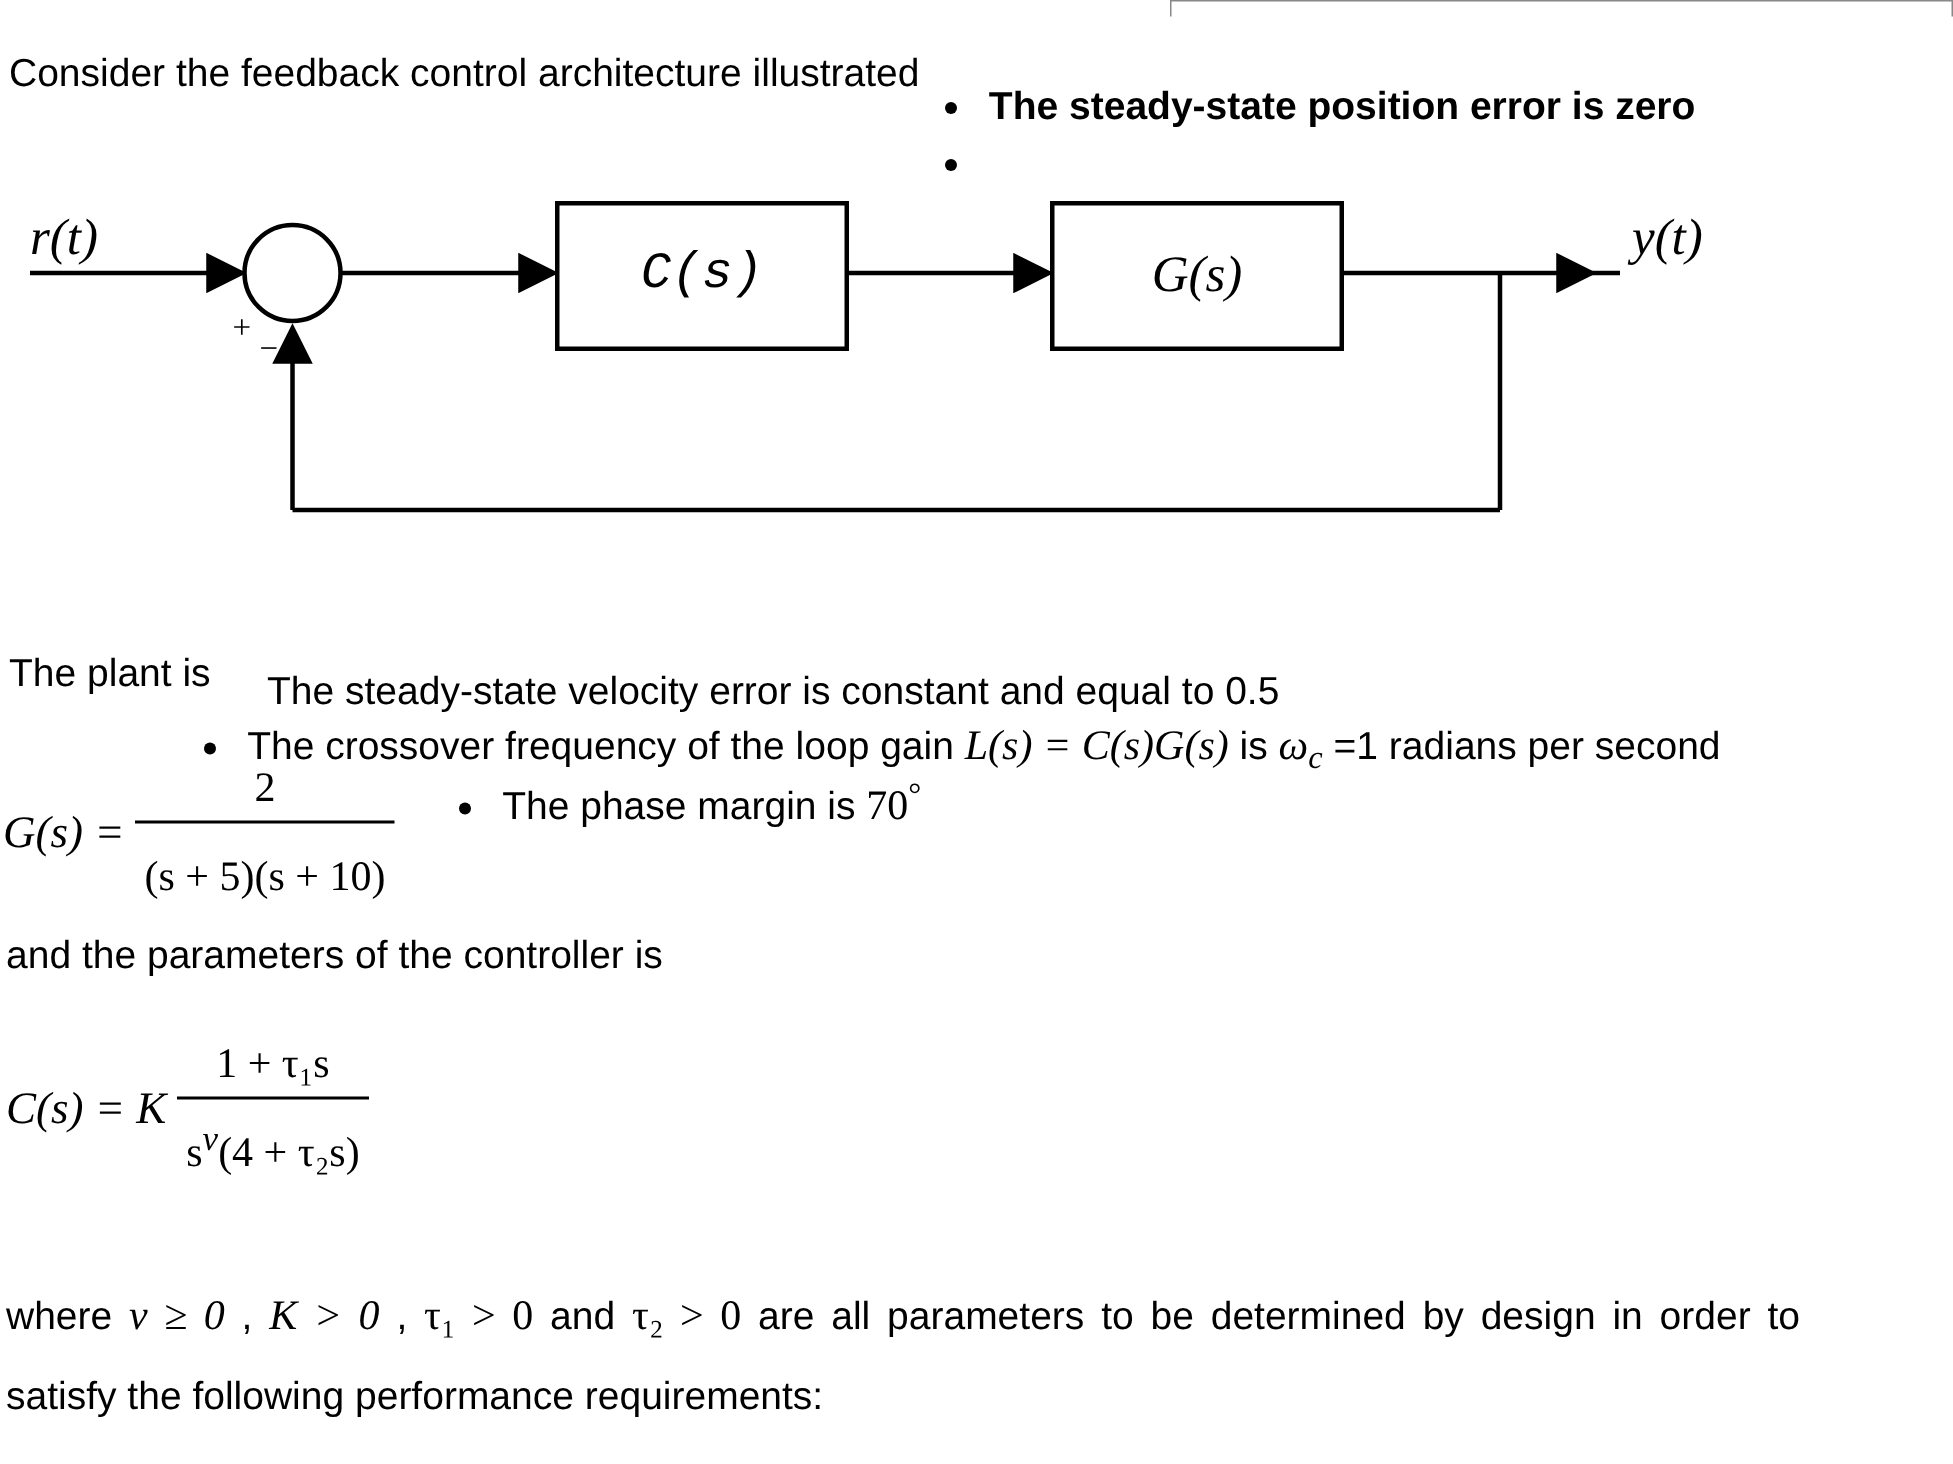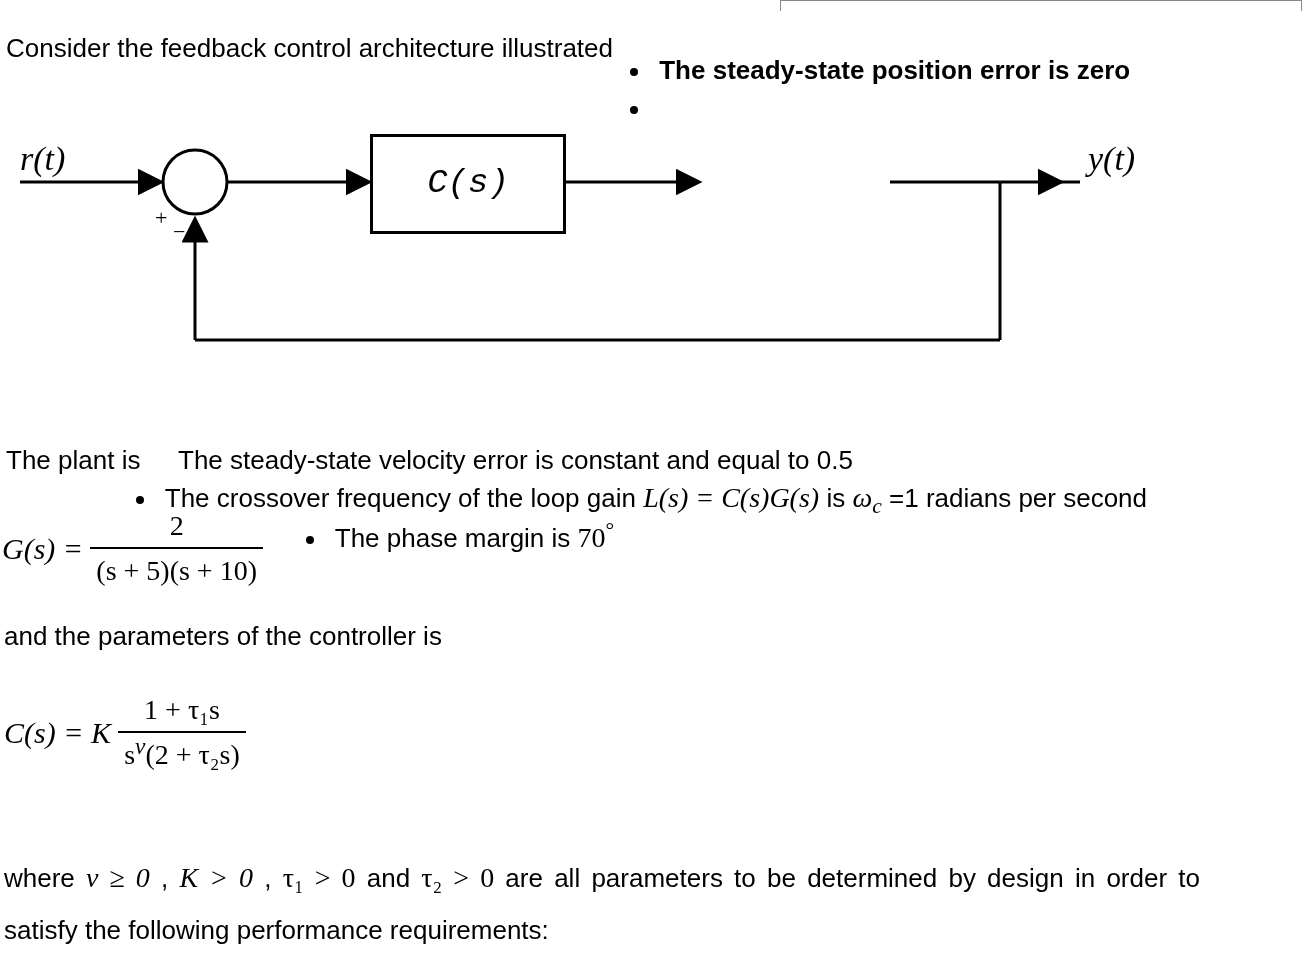--- a/index.html
+++ b/index.html
@@ -31,21 +31,21 @@
   .frac {
     display: inline-block;
     text-align: center;
     vertical-align: middle;
     font-family: "Times New Roman", Times, serif;
   }
   .frac .num { display: block; padding: 0 6px; }
   .frac .den {
     display: block;
     border-top: 2.2px solid #000;
-    padding: 2px 6px 0;
+    padding: 16px 6px 0;
   }
   
   .diagram-area {
     position: absolute;
     left: 0; top: 120px;
     width: 1302px;
     height: 260px;
   }
   .signal-label { position: absolute; font-family: "Times New Roman", Times, serif; font-style: italic; font-size: 34px; }
   .block {
@@ -104,29 +104,32 @@
       <line x1="1060" y1="62" x2="1080" y2="62" stroke="#000" stroke-width="3"></line>
 
       <line x1="1000" y1="62" x2="1000" y2="220" stroke="#000" stroke-width="3"></line>
       <line x1="1000" y1="220" x2="195" y2="220" stroke="#000" stroke-width="3"></line>
       <line x1="195" y1="220" x2="195" y2="100" stroke="#000" stroke-width="3" marker-end="url(#arrow)"></line>
     </svg>
 
     <div class="block" style="left:370px; top:14px; width:190px; height:94px;font-family:Liberation Mono, monospace;">
       <span>C(s)</span>
     </div>
+    <div class="block" style="left:700px; top:14px; width:190px; height:94px;">
+      <span>G(s)</span>
+    </div>
 
     <div class="signal-label" style="left:20px; top:14px;text-align:right;">r(t)</div>
     <div class="signal-label" style="left:1088px; top:14px;">y(t)</div>
 
     <div style="position:absolute; left:155px; top:82px; font-family:'Times New Roman',serif; font-size:22px;">+</div>
     <div style="position:absolute; left:173px; top:96px; font-family:'Times New Roman',serif; font-size:22px;">−</div>
   </div>
 
-  <div style="position:absolute; left:6px; top:442px;">The plant is</div>
+  <div style="position:absolute; left:6px; top:430px;">The plant is</div>
   <div style="position:absolute; left:178px; top:442px;">The steady-state velocity error is constant and equal to 0.5</div>
 
   <div style="position:absolute; left:136px; top:478px; white-space:nowrap;">
     <span class="bullet"></span>
     <span>The crossover frequency of the loop gain </span>
     <span class="math" style="font-style:italic; font-size:28px;">L(s) = C(s)G(s)</span>
     <span> is </span>
     <span class="math" style="font-style:italic; font-size:28px;">ω</span><sub class="math" style="font-style:italic;">c</sub>
     <span>=1 radians per second</span>
   </div>
@@ -145,21 +148,21 @@
     <span class="math" style="font-size:28px;text-align:right;">70</span><sup class="math">°</sup>
   </div>
 
   <div style="position:absolute; left:4px; top:618px;">and the parameters of the controller is</div>
 
   <div style="position:absolute; left:4px; top:690px; white-space:nowrap;">
     <span class="math" style="font-style:italic; font-size:30px; vertical-align:middle;">C(s) = K</span>
     <span class="frac" style="font-size:28px;">
       <span class="num">1 + τ₁s</span>
       <span class="den">
-        <span>s</span><sup style="font-style:italic;">ν</sup><span>(2 + τ₂s)</span>
+        <span>s</span><sup style="font-style:italic;">ν</sup><span>(4 + τ₂s)</span>
       </span>
     </span>
   </div>
 
   <div style="position:absolute; left:4px; top:858px; width:1196px;" class="justify">
     <span>where  </span>
     <span class="math" style="font-style:italic; font-size:28px;">ν ≥ 0</span>
     <span>,  </span>
     <span class="math" style="font-style:italic; font-size:28px;">K &gt; 0</span>
     <span>,  </span>

